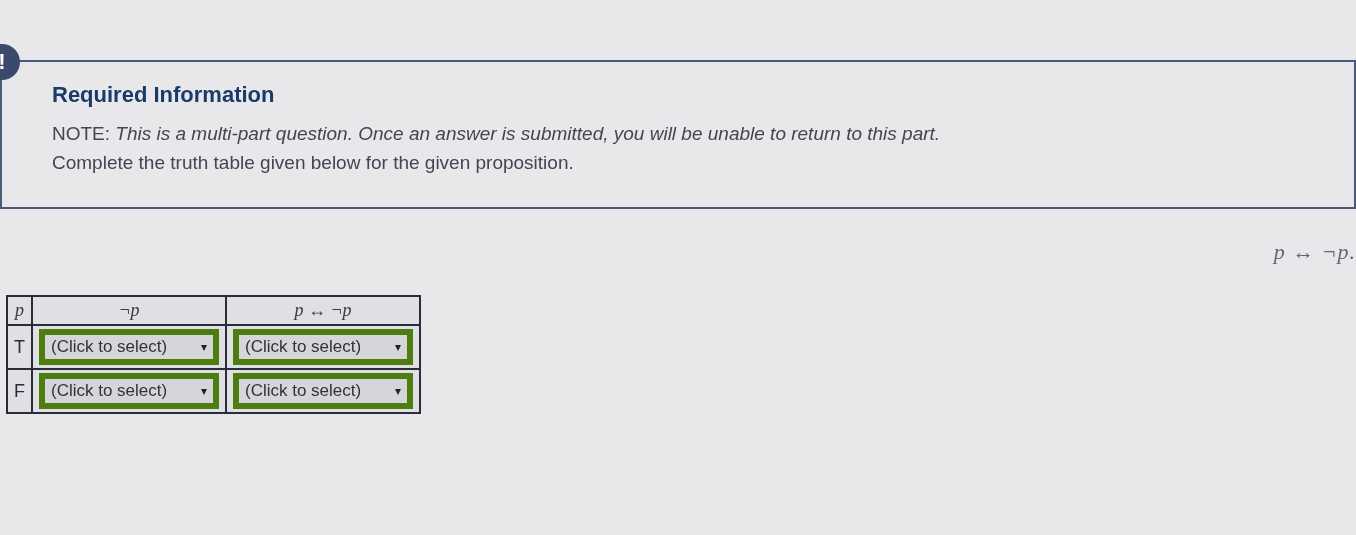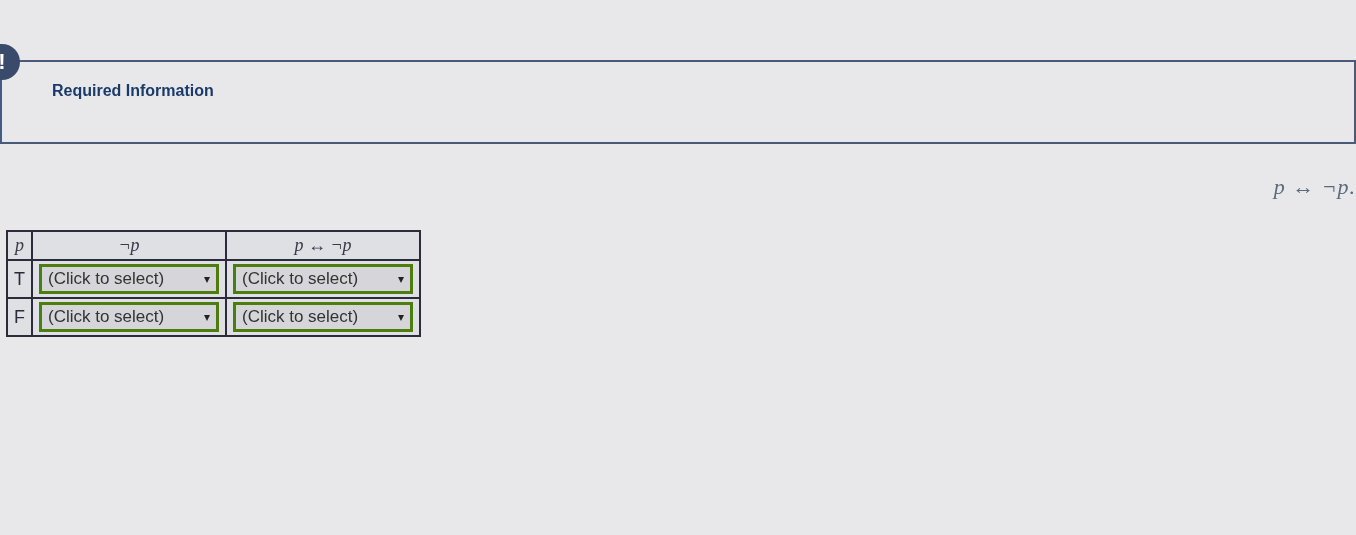--- a/index.html
+++ b/index.html
@@ -28,21 +28,21 @@
       color: #fff;
       font-weight: bold;
       font-size: 22px;
       display: flex;
       align-items: center;
       justify-content: center;
     }
     .info-title {
       font-weight: bold;
       color: #1a3a6a;
-      font-size: 16px;
+      font-size: 22px;
       margin-bottom: 12px;
     }
     .info-note {
       color: #445;
       font-size: 19px;
       line-height: 1.5;
     }
     .info-note .italic {
       font-style: italic;
     }
@@ -80,39 +80,43 @@
       width: 22px;
     }
     .select-cell {
       padding: 0;
     }
     .fake-select {
       display: flex;
       align-items: center;
       justify-content: space-between;
       gap: 6px;
-      border: 3px solid #4d7c0f;
+      border: 6px solid #4d7c0f;
       background: #d6d6da;
       padding: 2px 6px;
       min-width: 180px;
       cursor: pointer;
       color: #333;
       font-size: 17px;
     }
     .fake-select .chev {
       font-size: 12px;
       color: #222;
     }
   </style>
 </head>
 <body>
 
 <div class="info-box">
   <div class="info-badge">!</div>
   <div class="info-title">Required Information</div>
+  <div class="info-note">
+    <span>NOTE: </span><span class="italic">This is a multi-part question. Once an answer is submitted, you will be unable to return to this part.</span><br>
+    <span>Complete the truth table given below for the given proposition.</span>
+  </div>
 </div>
 
 <div class="proposition">p ↔ ¬p.</div>
 
 <table class="truth">
   <thead>
     <tr>
       <th class="narrow">p</th>
       <th>¬p</th>
       <th>p ↔ ¬p</th>

